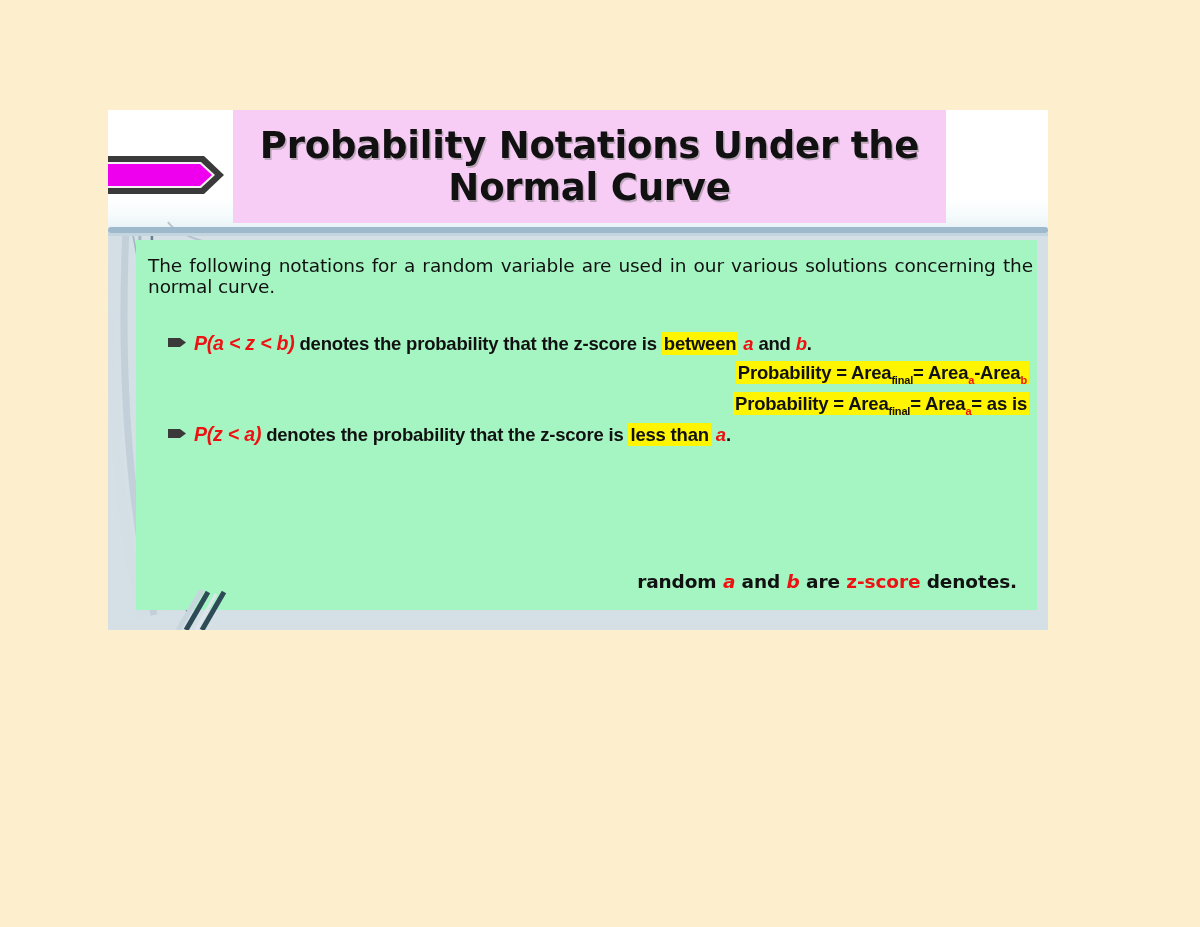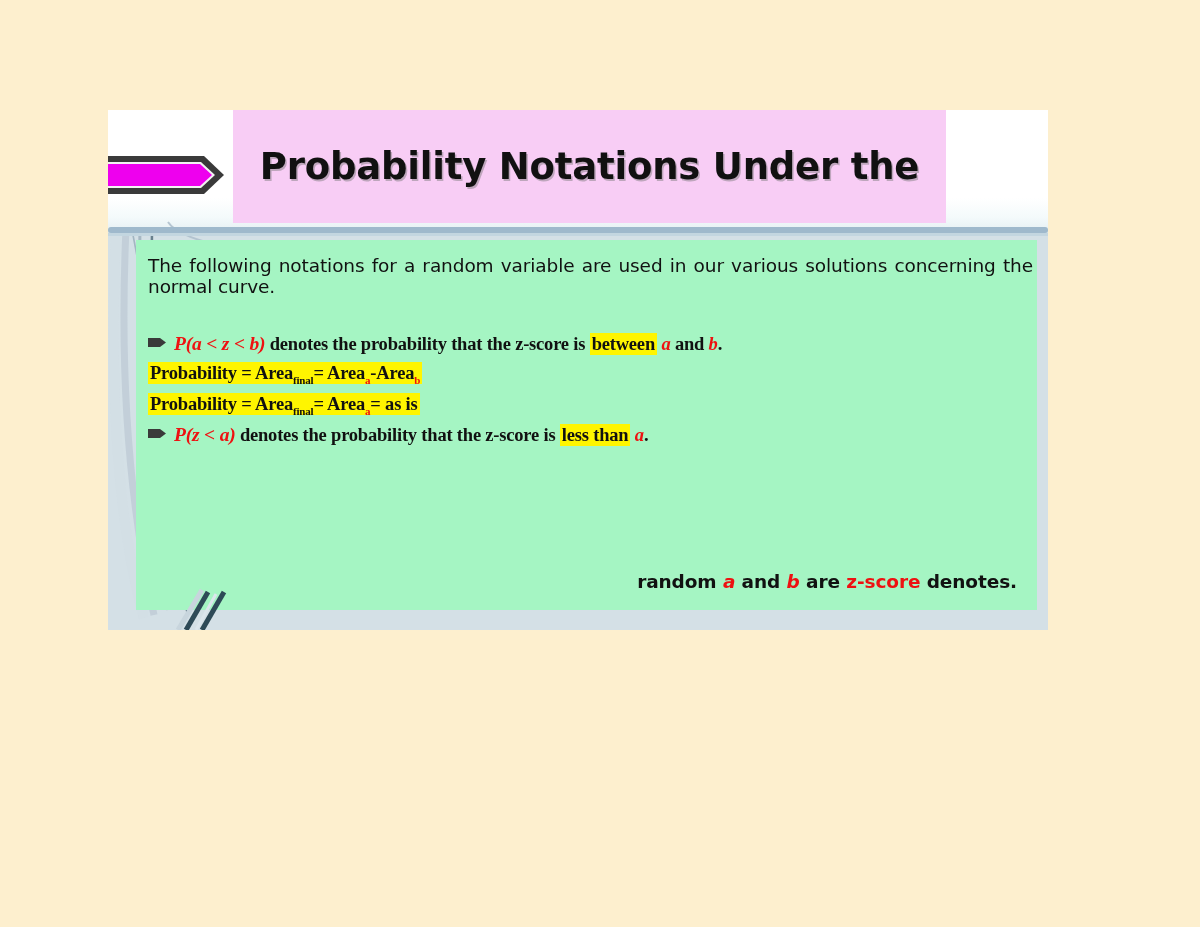--- a/index.html
+++ b/index.html
@@ -135,30 +135,31 @@
     text-align: justify;
     width: 885px;
     letter-spacing: -0.1px;
   }
 
   .bullet-list {
     margin-top: 36px;
   }
 
   .line {
-    font-family: Liberation Serif, serif;
+    font-family: Liberation Sans, sans-serif;
     font-weight: bold;
     font-size: 18.5px;
     line-height: 1.0;
     color: #111111;
     white-space: nowrap;
     margin-bottom: 11px;
     letter-spacing: -0.2px;
-  }
-  .line.formula { margin-bottom: 12px; }
+    margin-left: 20px;
+  }
+  .line.formula { margin-bottom: 12px; text-align: right; }
 
   .bullet-glyph {
     display: inline-block;
     width: 19px;
     height: 11px;
     position: relative;
     top: -2px;
     margin-right: 7px;
   }
 
@@ -215,20 +216,21 @@
     <svg width="118" height="42" viewBox="0 0 118 42">
       <path d="M0 2 L96 2 L116 21 L96 40 L0 40 Z" fill="#3A3A3A"></path>
       <path d="M0 8 L93 8 L107 21 L93 34 L0 34 Z" fill="#F2F2F2"></path>
       <path d="M0 10 L92 10 L104 21 L92 32 L0 32 Z" fill="#EE00EE"></path>
     </svg>
   </div>
 
   <div class="title-banner">
     <div class="title-text">
       <span>Probability Notations Under the</span><br>
+      <span>Normal Curve</span>
     </div>
   </div>
 
   <div class="green-box">
     <div class="gb-inner">
 
       <div class="intro">The following notations for a random variable are used in our various solutions concerning the normal curve.</div>
 
       <div class="bullet-list">
 

